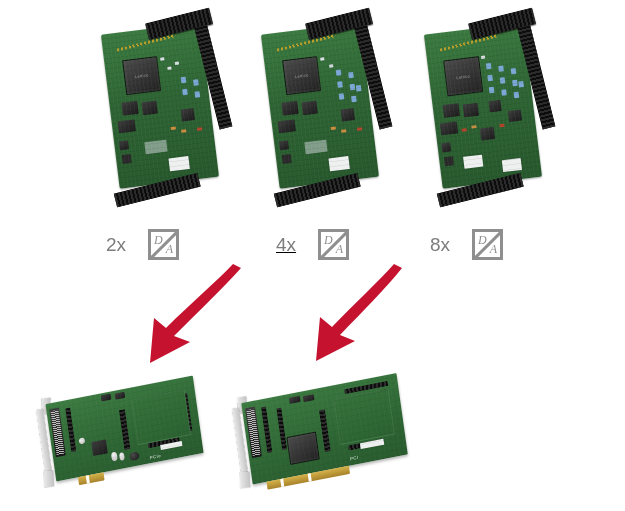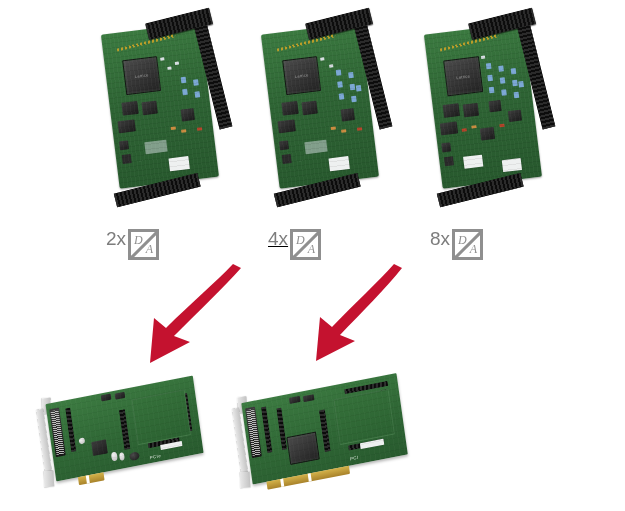--- a/index.html
+++ b/index.html
@@ -134,21 +134,22 @@
     font-size: 3.2px;
     letter-spacing: .2px;
     opacity: .75;
     white-space: nowrap;
   }
 
   
   .conv {
     position: absolute;
     display: flex;
-    gap: 2px;
+    align-items: center;
+    gap: 22px;
   }
   .conv .mult {
     color: #7d7d7d;
     font-size: 19px;
     line-height: 1;
   }
   .conv .dabox {
     width: 31px;
     height: 31px;
     border: 3px solid #8f8f8f;
@@ -376,21 +377,21 @@
 
   <div class="conv" style="left:106px; top:229px;">
     <span class="mult">2x</span>
     <span class="dabox">
       <span class="slash"></span>
       <span class="d">D</span>
       <span class="a">A</span>
     </span>
   </div>
 
-  <div class="conv" style="left:268px; top:229px;text-decoration:underline;">
+  <div class="conv" style="left:276px; top:229px;text-decoration:underline;">
     <span class="mult">4x</span>
     <span class="dabox">
       <span class="slash"></span>
       <span class="d">D</span>
       <span class="a">A</span>
     </span>
   </div>
 
   <div class="conv" style="left:430px; top:229px;">
     <span class="mult">8x</span>

